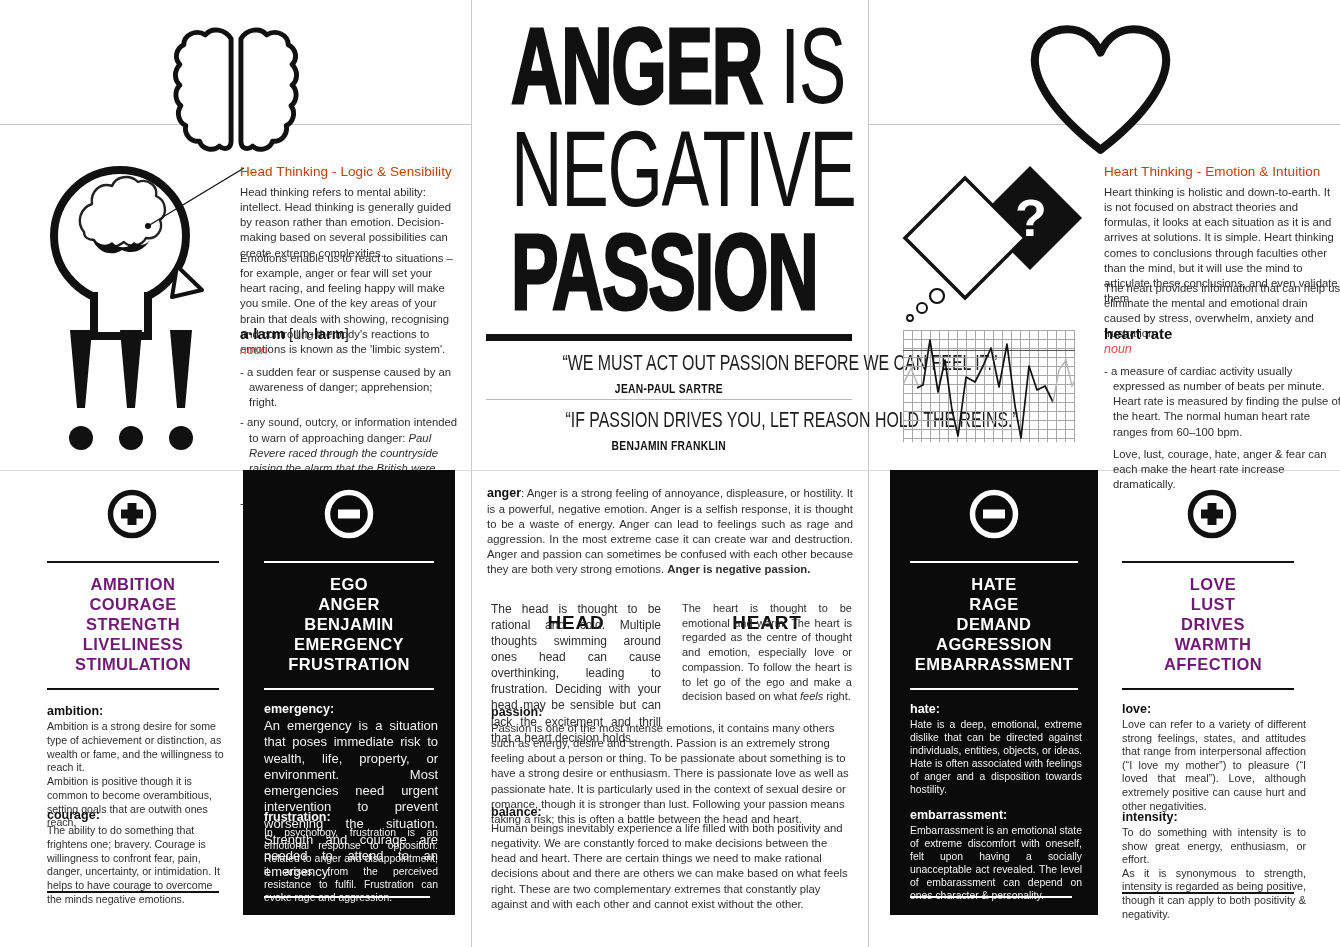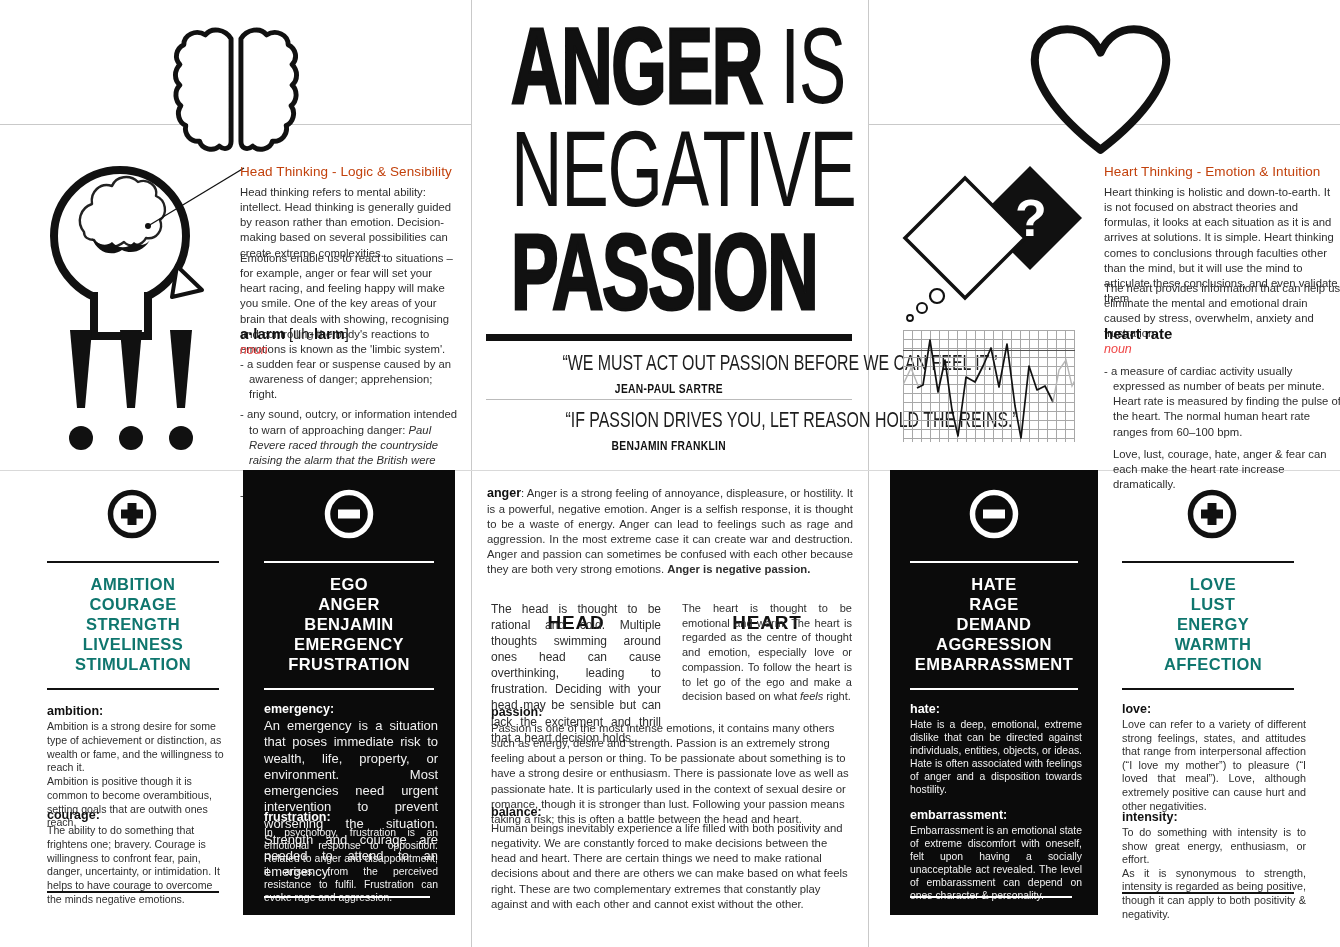--- a/index.html
+++ b/index.html
@@ -11,21 +11,21 @@
   .body-txt{font-size:11.3px;line-height:1.34;white-space:pre-line;}
   .small-txt{font-size:10.6px;line-height:1.3;white-space:pre-line;}
   .just{text-align:justify;}
   .hang{padding-left:9px;text-indent:-9px;}
   .ital{font-style:italic;}
   .term{font-weight:bold;color:#111;font-size:15px;}
   .pos{font-style:italic;font-size:12.5px;color:#ef4444;}
   .def-term{font-weight:bold;font-size:12.5px;color:#111;}
   .blackbox{background:#0b0b0b;}
   .inv{color:#f2f2f2;}
-  .words{text-align:center;font-weight:bold;font-size:16.5px;line-height:20px;color:#0f766e;letter-spacing:.4px;}
+  .words{text-align:center;font-weight:bold;font-size:16.5px;line-height:20px;color:#701a75;letter-spacing:.4px;}
   .words.inv{color:#fff;}
   .rule{background:#111;height:2px;}
   .rule-w{background:#fff;height:2px;}
   
   .t-line{white-space:nowrap;color:#111;font-size:108px;line-height:103px;font-weight:400;
           transform:scaleX(.66);transform-origin:0 50%;display:block;letter-spacing:-2px;}
   .heavy{font-weight:700;-webkit-text-stroke:3px #111;}
   .quote-wrap{text-align:center;}
   .quote{display:inline-block;white-space:nowrap;font-size:21.5px;color:#1d1d1d;
          transform:scaleX(.74);transform-origin:50% 50%;}
@@ -65,21 +65,21 @@
 
   <div class="abs h-title" style="left:240px;top:164px;width:225px;">Head Thinking - Logic &amp; Sensibility</div>
   <div class="abs body-txt" style="left:240px;top:185px;width:220px;">Head thinking refers to mental ability: intellect. Head thinking is generally guided by reason rather than emotion. Decision-making based on several possibilities can create extreme complexities.</div>
   <div class="abs body-txt" style="left:240px;top:251px;width:220px;">Emotions enable us to react to situations – for example, anger or fear will set your heart racing, and feeling happy will make you smile. One of the key areas of your brain that deals with showing, recognising and controlling the body's reactions to emotions is known as the 'limbic system'.</div>
 
   <div class="abs" style="left:240px;top:325px;width:222px;">
     <div>
       <span class="term">a·larm</span><span style="font-size:14.5px;color:#222;"> [uh-</span><span style="font-size:14.5px;color:#111;font-weight:bold;">larm</span><span style="font-size:14.5px;color:#222;">]</span>
     </div>
     <div class="pos">noun</div>
-    <div class="body-txt hang" style="">- a sudden fear or suspense caused by an awareness of danger; apprehension; fright.</div>
+    <div class="body-txt hang" style="margin-top:8px;">- a sudden fear or suspense caused by an awareness of danger; apprehension; fright.</div>
     <div class="body-txt hang" style="margin-top:5px;"><span>- any sound, outcry, or information intended to warn of approaching danger: </span><span class="ital">Paul Revere raced through the countryside raising the alarm that the British were coming!</span></div>
     <div class="body-txt hang" style="margin-top:5px;">- a warning sound; signal for attention.</div>
   </div>
 
   <svg class="abs" style="left:62px;top:330px;" width="140" height="122" viewBox="0 0 140 122">
     <g fill="#111">
       <g transform="translate(2,0)">
           <polygon points="6,0 28,0 21,78 13,78"></polygon>
           <circle cx="17" cy="108" r="12"></circle>
         </g>
@@ -226,21 +226,21 @@
 
   <svg class="abs" style="left:1184px;top:486px;" width="56" height="56" viewBox="0 0 56 56">
     <circle cx="28" cy="28" r="21.5" fill="#fff" stroke="#111" stroke-width="5.5"></circle>
     <line x1="28" y1="17" x2="28" y2="39" stroke="#111" stroke-width="9"></line>
     <line x1="17" y1="28" x2="39" y2="28" stroke="#111" stroke-width="9"></line>
   </svg>
   <div class="abs rule" style="left:1122px;top:561px;width:172px;"></div>
   <div class="abs words" style="left:1112px;top:574px;width:202px;">
     <div>LOVE</div>
     <div>LUST</div>
-    <div>ENERGY</div>
+    <div>DRIVES</div>
     <div>WARMTH</div>
     <div>AFFECTION</div>
   </div>
   <div class="abs rule" style="left:1122px;top:688px;width:172px;"></div>
   <div class="abs def-term" style="left:1122px;top:702px;">love:</div>
   <div class="abs small-txt just" style="left:1122px;top:718px;width:184px;font-size:10.8px;line-height:1.26;">Love can refer to a variety of different strong feelings, states, and attitudes that range from interpersonal affection (“I love my mother”) to pleasure (“I loved that meal”). Love, although extremely positive can cause hurt and other negativities.</div>
   <div class="abs def-term" style="left:1122px;top:810px;">intensity:</div>
   <div class="abs small-txt just" style="left:1122px;top:826px;width:184px;font-size:10.8px;line-height:1.26;">To do something with intensity is to show great energy, enthusiasm, or effort.
 As it is synonymous to strength, intensity is regarded as being positive, though it can apply to both positivity &amp; negativity.</div>
   <div class="abs rule" style="left:1122px;top:892px;width:172px;"></div>

